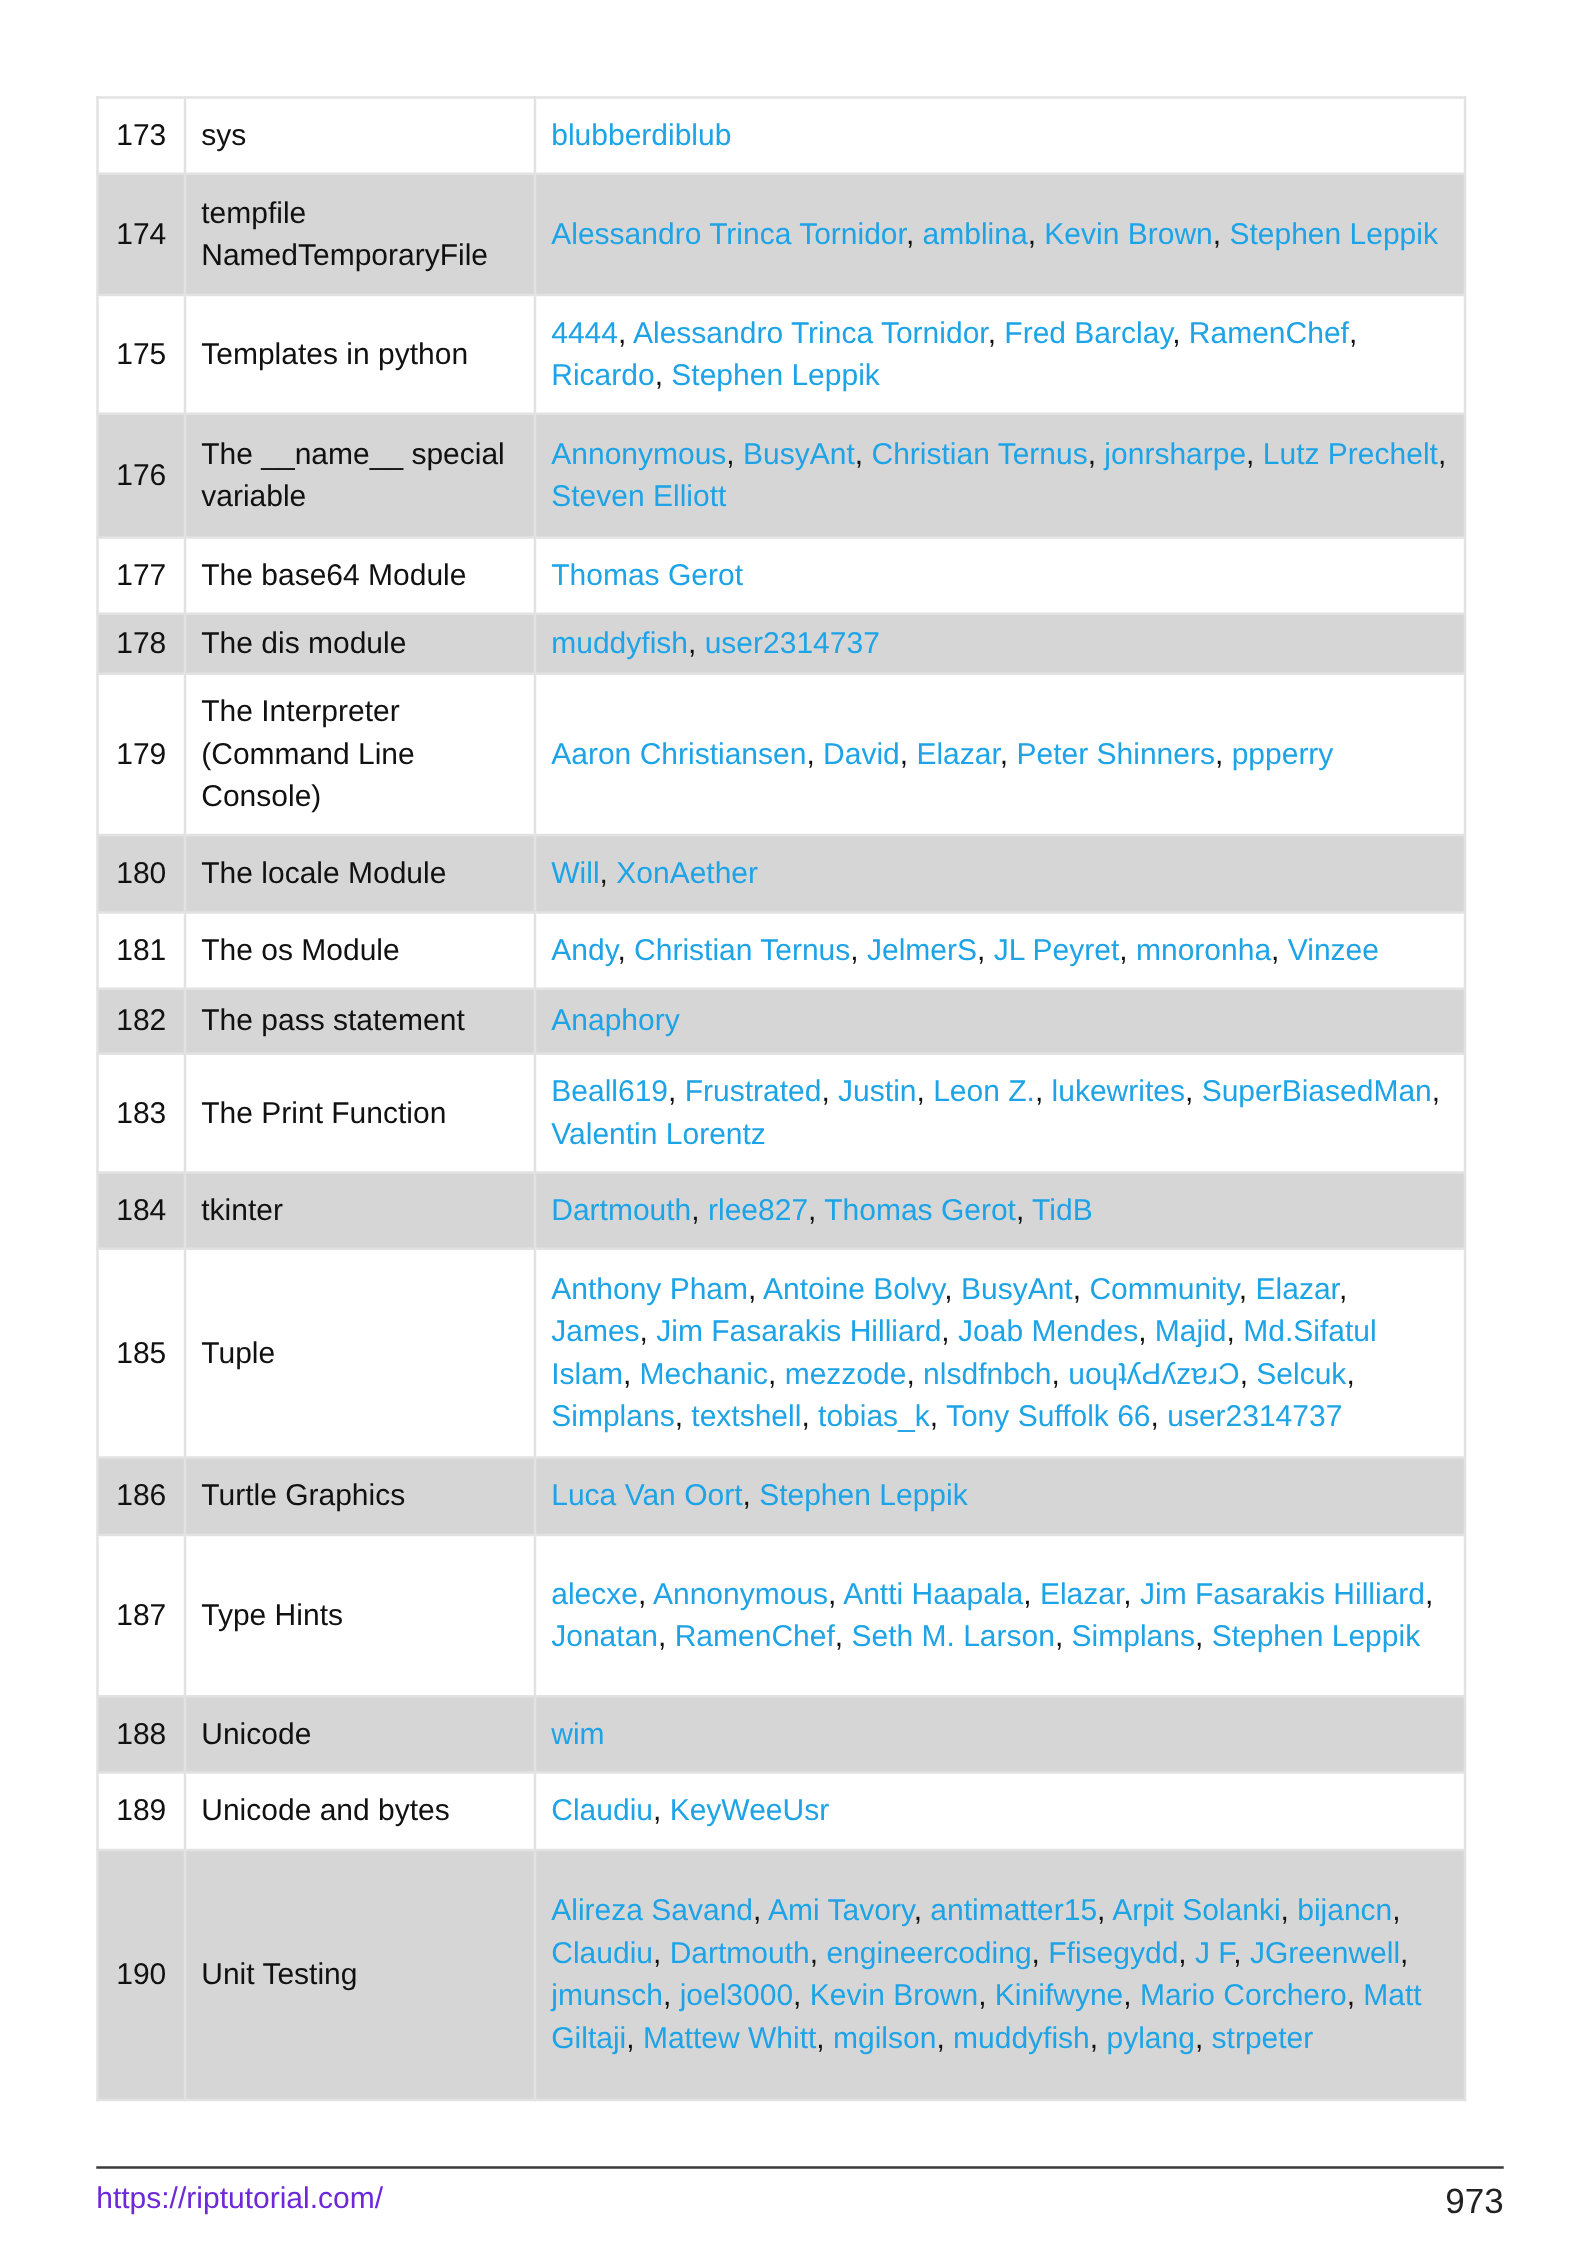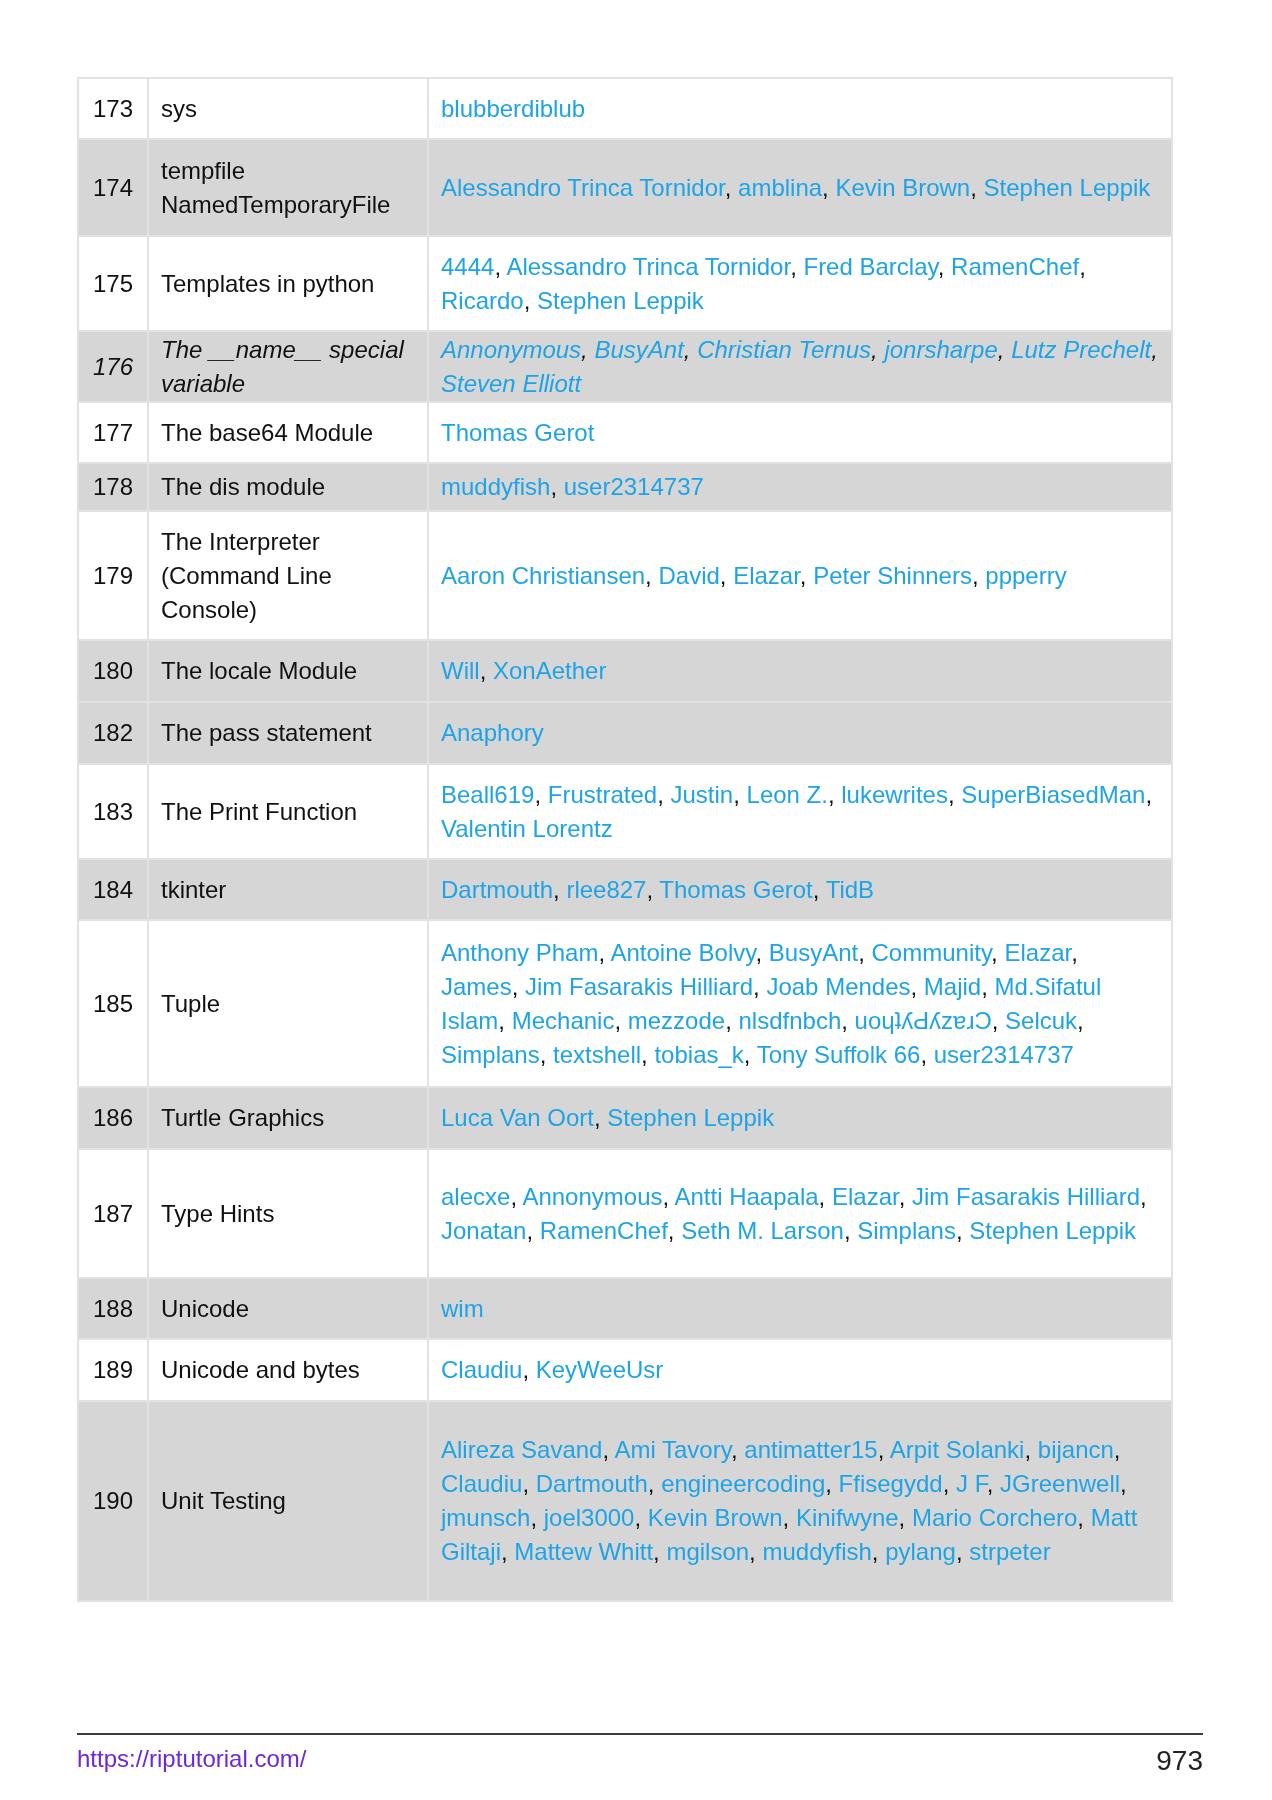--- a/index.html
+++ b/index.html
@@ -57,21 +57,21 @@
       <tr class="even" style="height: 97px;">
         <td class="num">174</td>
         <td class="topic">tempfile NamedTemporaryFile</td>
         <td class="authors"><a class="author">Alessandro Trinca Tornidor</a><span class="sep">, </span><a class="author">amblina</a><span class="sep">, </span><a class="author">Kevin Brown</a><span class="sep">, </span><a class="author">Stephen Leppik</a></td>
       </tr>
       <tr class="odd" style="height: 95px;">
         <td class="num">175</td>
         <td class="topic">Templates in python</td>
         <td class="authors"><a class="author">4444</a><span class="sep">, </span><a class="author">Alessandro Trinca Tornidor</a><span class="sep">, </span><a class="author">Fred Barclay</a><span class="sep">, </span><a class="author">RamenChef</a><span class="sep">, </span><a class="author">Ricardo</a><span class="sep">, </span><a class="author">Stephen Leppik</a></td>
       </tr>
-      <tr class="even" style="height: 71px; font-style: italic;">
+      <tr class="even" style="height: 99px;">
         <td class="num">176</td>
         <td class="topic">The __name__ special variable</td>
         <td class="authors"><a class="author">Annonymous</a><span class="sep">, </span><a class="author">BusyAnt</a><span class="sep">, </span><a class="author">Christian Ternus</a><span class="sep">, </span><a class="author">jonrsharpe</a><span class="sep">, </span><a class="author">Lutz Prechelt</a><span class="sep">, </span><a class="author">Steven Elliott</a></td>
       </tr>
       <tr class="odd" style="height: 61px;">
         <td class="num">177</td>
         <td class="topic">The base64 Module</td>
         <td class="authors"><a class="author">Thomas Gerot</a></td>
       </tr>
       <tr class="even" style="height: 48px;">
@@ -82,21 +82,26 @@
       <tr class="odd" style="height: 129px;">
         <td class="num">179</td>
         <td class="topic">The Interpreter (Command Line Console)</td>
         <td class="authors"><a class="author">Aaron Christiansen</a><span class="sep">, </span><a class="author">David</a><span class="sep">, </span><a class="author">Elazar</a><span class="sep">, </span><a class="author">Peter Shinners</a><span class="sep">, </span><a class="author">ppperry</a></td>
       </tr>
       <tr class="even" style="height: 62px;">
         <td class="num">180</td>
         <td class="topic">The locale Module</td>
         <td class="authors"><a class="author">Will</a><span class="sep">, </span><a class="author">XonAether</a></td>
       </tr>
-      <tr class="even" style="height: 62px;">
+      <tr class="odd" style="height: 61px;">
+        <td class="num">181</td>
+        <td class="topic">The os Module</td>
+        <td class="authors"><a class="author">Andy</a><span class="sep">, </span><a class="author">Christian Ternus</a><span class="sep">, </span><a class="author">JelmerS</a><span class="sep">, </span><a class="author">JL Peyret</a><span class="sep">, </span><a class="author">mnoronha</a><span class="sep">, </span><a class="author">Vinzee</a></td>
+      </tr>
+      <tr class="even" style="height: 52px;">
         <td class="num">182</td>
         <td class="topic">The pass statement</td>
         <td class="authors"><a class="author">Anaphory</a></td>
       </tr>
       <tr class="odd" style="height: 95px;">
         <td class="num">183</td>
         <td class="topic">The Print Function</td>
         <td class="authors"><a class="author">Beall619</a><span class="sep">, </span><a class="author">Frustrated</a><span class="sep">, </span><a class="author">Justin</a><span class="sep">, </span><a class="author">Leon Z.</a><span class="sep">, </span><a class="author">lukewrites</a><span class="sep">, </span><a class="author">SuperBiasedMan</a><span class="sep">, </span><a class="author">Valentin Lorentz</a></td>
       </tr>
       <tr class="even" style="height: 61px; padding-left: 28px;">

